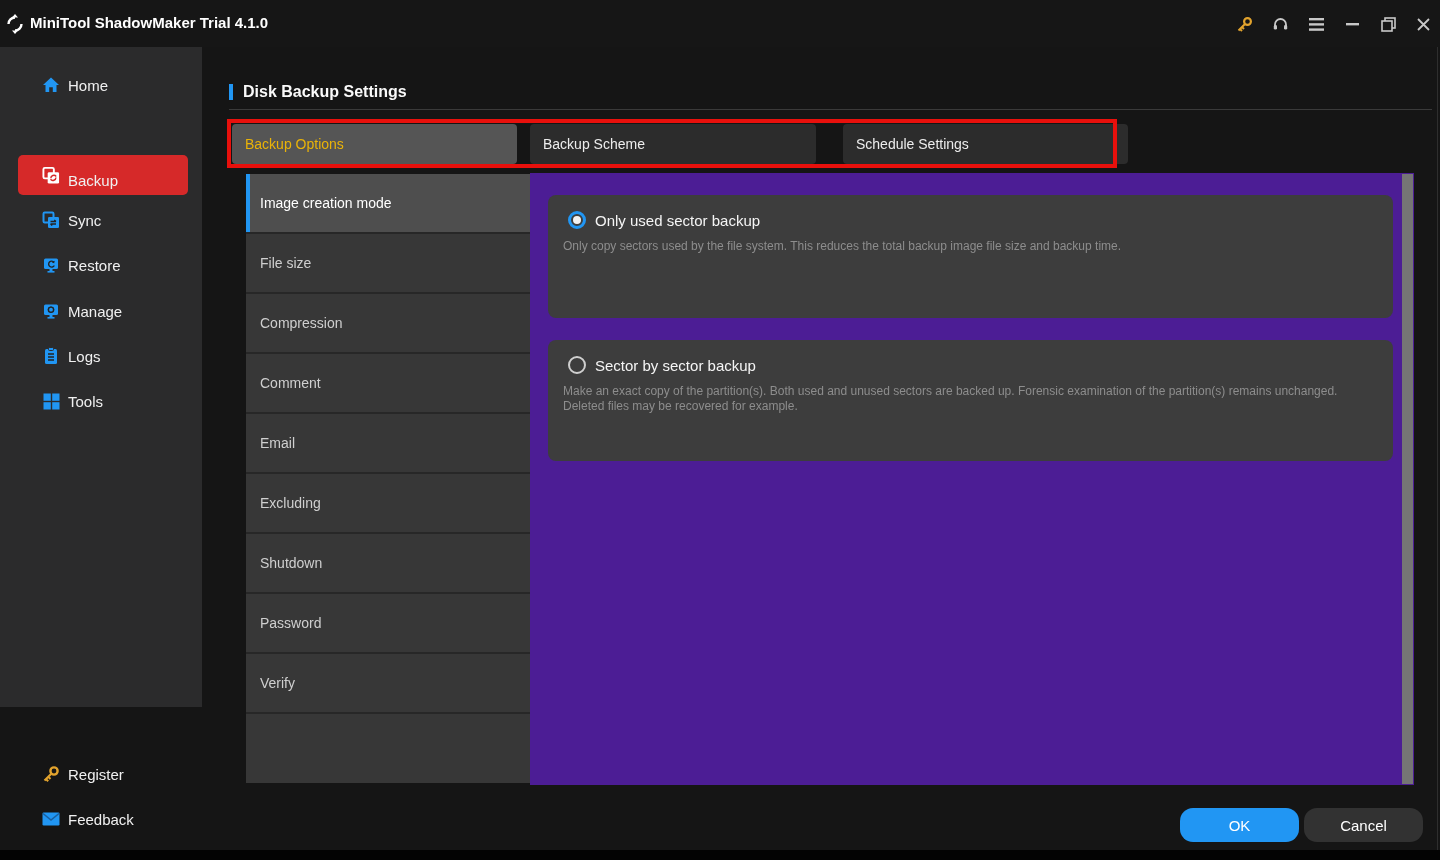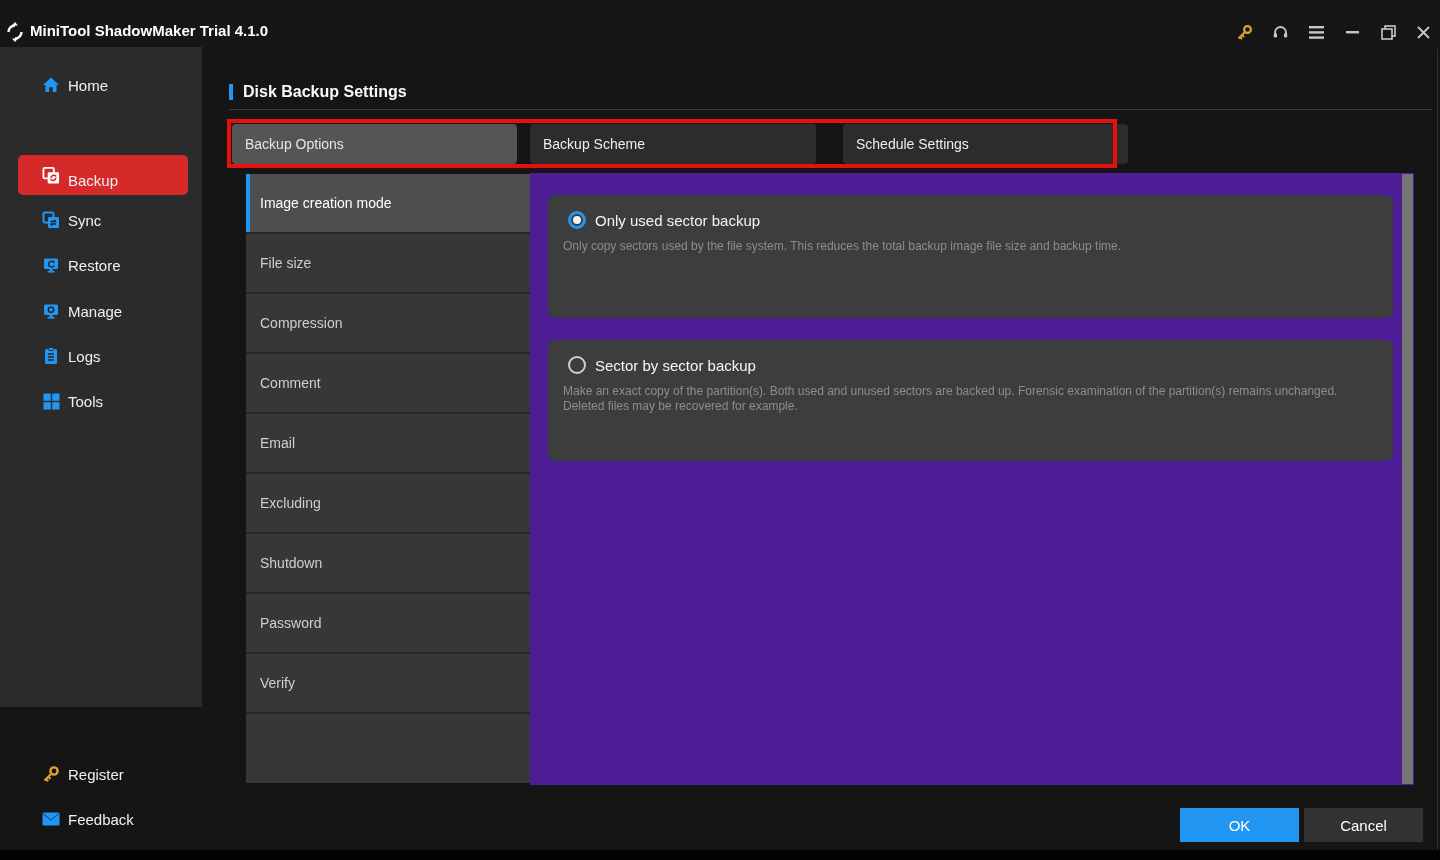--- a/index.html
+++ b/index.html
@@ -1,21 +1,21 @@
 <!DOCTYPE html>
 <html><head>
 <meta charset="utf-8">
 <style>
   * { margin:0; padding:0; box-sizing:border-box; }
   html,body { width:1440px; height:860px; background:#151515; overflow:hidden;
               font-family:"Liberation Sans", sans-serif; }
   .app { position:absolute; inset:0; width:1440px; height:860px; background:#151515; }
 
   
-  .titlebar { position:absolute; left:0; top:8px; width:1440px; height:47px; background:#161616; }
+  .titlebar { position:absolute; left:0; top:0; width:1440px; height:47px; background:#161616; }
   .titlebar .logo { position:absolute; left:4px; top:13px; width:22px; height:22px; }
   .titlebar .apptitle { position:absolute; left:30px; top:14px; font-size:15px; font-weight:bold; color:#ffffff; }
   .tb-btn { position:absolute; top:12px; width:24px; height:24px; display:flex; align-items:center; justify-content:center; cursor:pointer; }
 
   
   .sidebar { position:absolute; left:0; top:47px; width:202px; height:660px; background:#2b2b2c; }
   .side-item { position:absolute; left:0; width:202px; height:40px; display:flex; align-items:center; cursor:pointer; }
   .side-item .ico { position:absolute; left:42px; width:18px; height:18px; display:flex; align-items:center; justify-content:center; }
   .side-item .lbl { position:absolute; left:68px; font-size:15px; color:#f0f0f0; }
   .side-item.active { left:18px; width:170px; border-radius:5px; background:#d62929; }
@@ -23,21 +23,21 @@
   .side-item.active .lbl { left:50px;margin-top:11px; }
 
   
   .page-title-bar { position:absolute; left:229px; top:84px; width:4px; height:16px; background:#2196f3; }
   .page-title { position:absolute; left:243px; top:83px; font-size:16px; font-weight:600; color:#fafafa; }
   .header-divider { position:absolute; left:229px; top:109px; width:1203px; height:1px; background:#3a3a3a; }
 
   
   .tab { position:absolute; top:124px; height:40px; border-radius:4px; background:#2c2c2c;
          display:flex; align-items:center; padding-left:13px; font-size:14px; color:#ededed; cursor:pointer; }
-  .tab.active { background:#555555; color:#e5e5e5; }
+  .tab.active { background:#555555; color:#eab308; }
   .tab-annotation { position:absolute; left:227px; top:119px; width:890px; height:49px;
                     border:4px solid #e8100c; pointer-events:none; }
 
   
   .subnav { position:absolute; left:229px; top:174px; width:289px; height:611px;padding-left:17px; }
   .subnav-item { position:relative; width:289px; height:60px; background:#373737; border-bottom:2px solid #272727;
                  display:flex; align-items:center; padding-left:14px; font-size:14px; color:#cfcfcf; cursor:pointer; }
   .subnav-item.active { background:#4e4e4e; color:#ffffff; }
   .subnav-item.active::before { content:""; position:absolute; left:0; top:0; width:4px; height:100%; background:#2196f3; }
   .subnav-filler { width:289px; height:69px; background:#373737; }
@@ -51,21 +51,21 @@
   .radio { width:18px; height:18px; border-radius:50%; flex:0 0 18px; }
   .radio.sel { border:3px solid #2196f3; position:relative; }
   .radio.sel::after { content:""; position:absolute; left:2px; top:2px; width:8px; height:8px; border-radius:50%; background:#f2f2f2; }
   .radio.unsel { border:2px solid #cfcfcf; }
   .radio-label { margin-left:9px; font-size:15px; color:#f5f5f5; }
   .opt-desc { position:absolute; left:15px; top:44px; width:818px; font-size:12px; line-height:15px; color:#8d8d8d; }
 
   .v-scrollbar { position:absolute; right:1px; top:1px; width:11px; height:610px; background:#757575; cursor:pointer; }
 
   
-  .btn { position:absolute; top:808px; width:119px; height:34px; border:none; border-radius:0;
+  .btn { position:absolute; top:808px; width:119px; height:34px; border:none; border-radius:13px;
          font-size:15px; color:#ffffff; font-family:"Liberation Sans", sans-serif; cursor:pointer; }
   .btn-ok { left:1180px; background:#2196f3; }
   .btn-cancel { left:1304px; background:#323232; }
 
   .right-edge-line { position:absolute; left:1437px; top:47px; width:1px; height:803px; background:#2e2e2e; }
   .bottom-strip { position:absolute; left:0; top:850px; width:1440px; height:10px; background:#030303; }
 </style>
 </head>
 <body>
 

